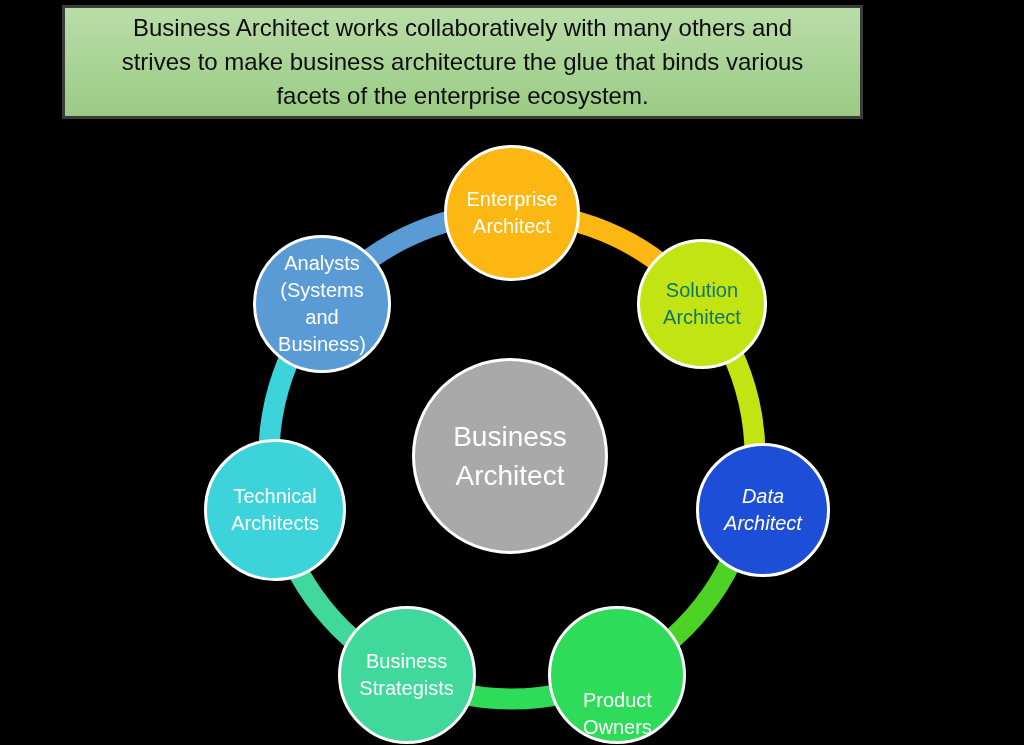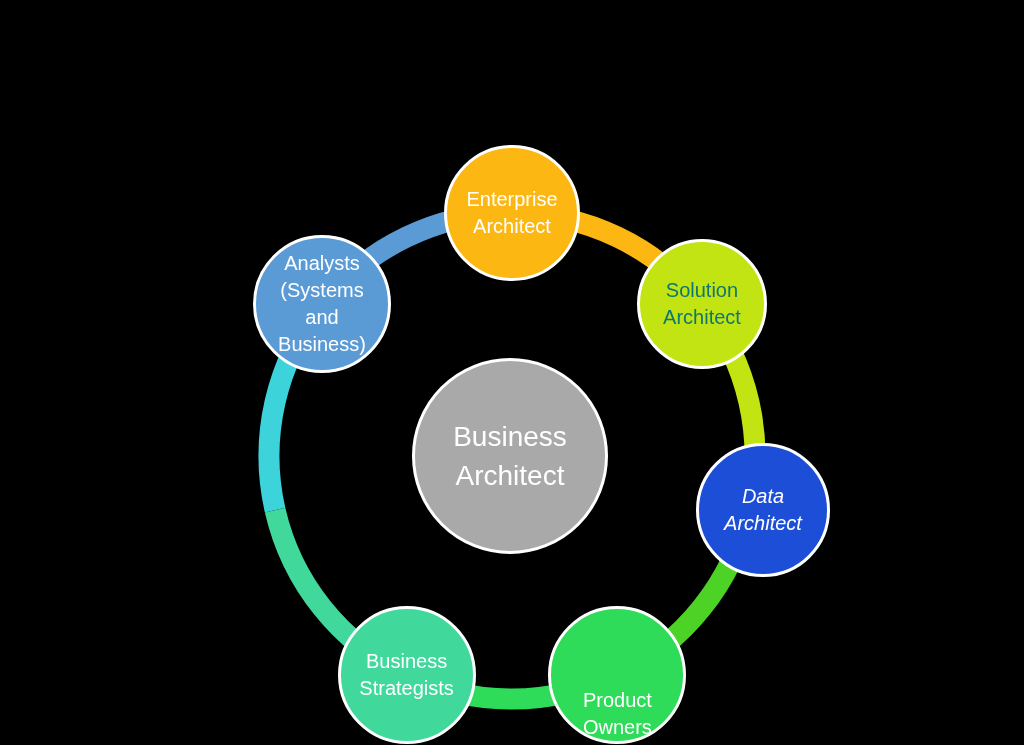--- a/index.html
+++ b/index.html
@@ -55,20 +55,25 @@
   }
   .center-node .node-label {
     font-size: 28px;
     line-height: 1.4;
   }
 </style>
 </head>
 <body>
 
 <div class="stage" style="background: rgb(0, 0, 0);">
+  <div class="banner" style="background: linear-gradient(rgb(185, 221, 168), rgb(155, 203, 132)); border-color: rgb(60, 60, 60);">
+    <div class="banner-text" style="color: rgb(13, 13, 13);">Business Architect works collaboratively with many others and
+strives to make business architecture the glue that binds various
+facets of the enterprise ecosystem.</div>
+  </div>
   <svg id="ring-svg" width="1024" height="745">
       <path d="M 512 213 A 243 243 0 0 1 701.9888277718549 304.49671514493" stroke="#FDB713" stroke-width="21" fill="none"></path>
       <path d="M 701.9888277718549 304.49671514493 A 243 243 0 0 1 748.9047859522647 510.084400642992" stroke="#C2E412" stroke-width="21" fill="none"></path>
       <path d="M 748.9047859522647 510.084400642992 A 243 243 0 0 1 617.4173719783947 674.9433207137608" stroke="#4DD326" stroke-width="21" fill="none"></path>
       <path d="M 617.4173719783947 674.9433207137608 A 243 243 0 0 1 406.58262802160533 674.9433207137608" stroke="#2FDC59" stroke-width="21" fill="none"></path>
       <path d="M 406.58262802160533 674.9433207137608 A 243 243 0 0 1 275.0952140477354 510.08440064299214" stroke="#40D89B" stroke-width="21" fill="none"></path>
       <path d="M 275.0952140477354 510.08440064299214 A 243 243 0 0 1 322.011172228145 304.49671514493014" stroke="#3CD3DB" stroke-width="21" fill="none"></path>
       <path d="M 322.011172228145 304.49671514493014 A 243 243 0 0 1 512 213" stroke="#5B9BD5" stroke-width="21" fill="none"></path>
     </svg>
   <div id="nodes-layer">
@@ -85,20 +90,24 @@
 Architect</div>
       </div>
       <div class="node satellite" style="left: 551.417px; top: 608.943px; height: 132px; width: 132px; background: rgb(47, 220, 89); border-color: rgb(255, 255, 255); align-items: flex-end;">
         <div class="node-label" style="color: rgb(255, 255, 255);">Product
 Owners</div>
       </div>
       <div class="node satellite" style="left: 340.583px; top: 608.943px; height: 132px; width: 132px; background: rgb(64, 216, 155); border-color: rgb(255, 255, 255);">
         <div class="node-label" style="color: rgb(255, 255, 255);">Business
 Strategists</div>
       </div>
+      <div class="node satellite" style="left: 207.095px; top: 442.084px; height: 136px; width: 136px; background: rgb(60, 211, 219); border-color: rgb(255, 255, 255);">
+        <div class="node-label" style="color: rgb(255, 255, 255);">Technical
+Architects</div>
+      </div>
       <div class="node satellite" style="left: 256.011px; top: 238.497px; height: 132px; width: 132px; background: rgb(91, 155, 213); border-color: rgb(255, 255, 255);">
         <div class="node-label" style="color: rgb(255, 255, 255);">Analysts
 (Systems
 and
 Business)</div>
       </div>
       <div class="node center-node" style="left: 415px; top: 361px; height: 190px; width: 190px; background: rgb(169, 169, 169); border-color: rgb(255, 255, 255);">
         <div class="node-label" style="color: rgb(255, 255, 255);">Business
 Architect</div>
       </div>

